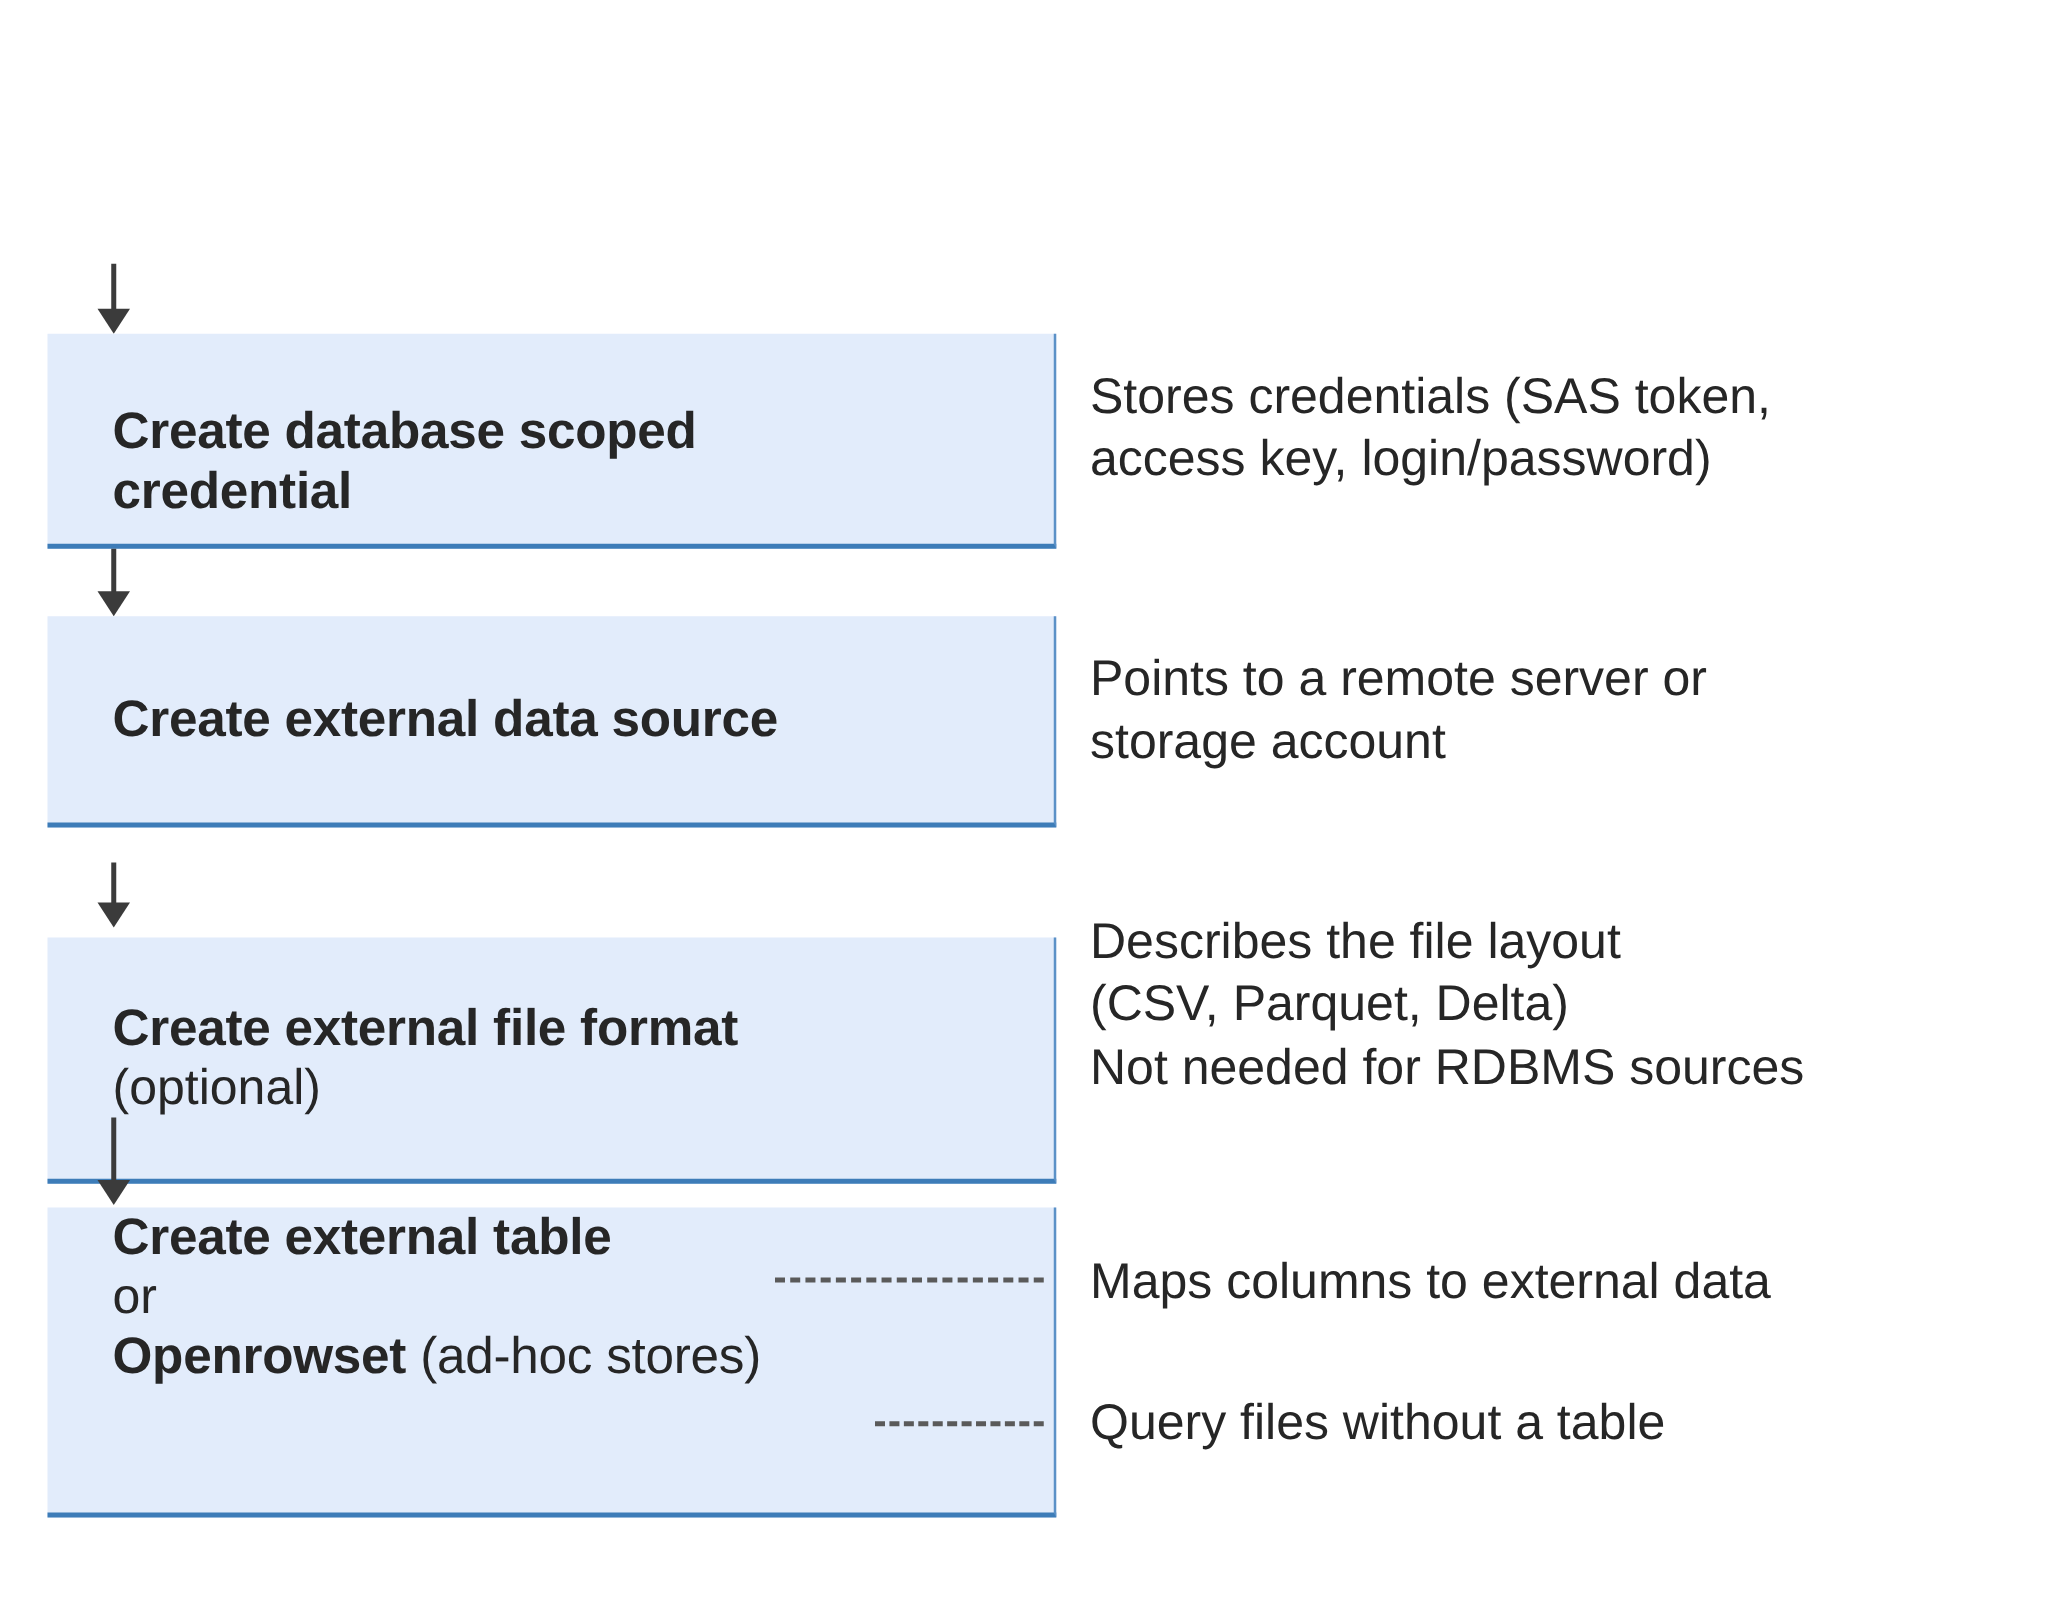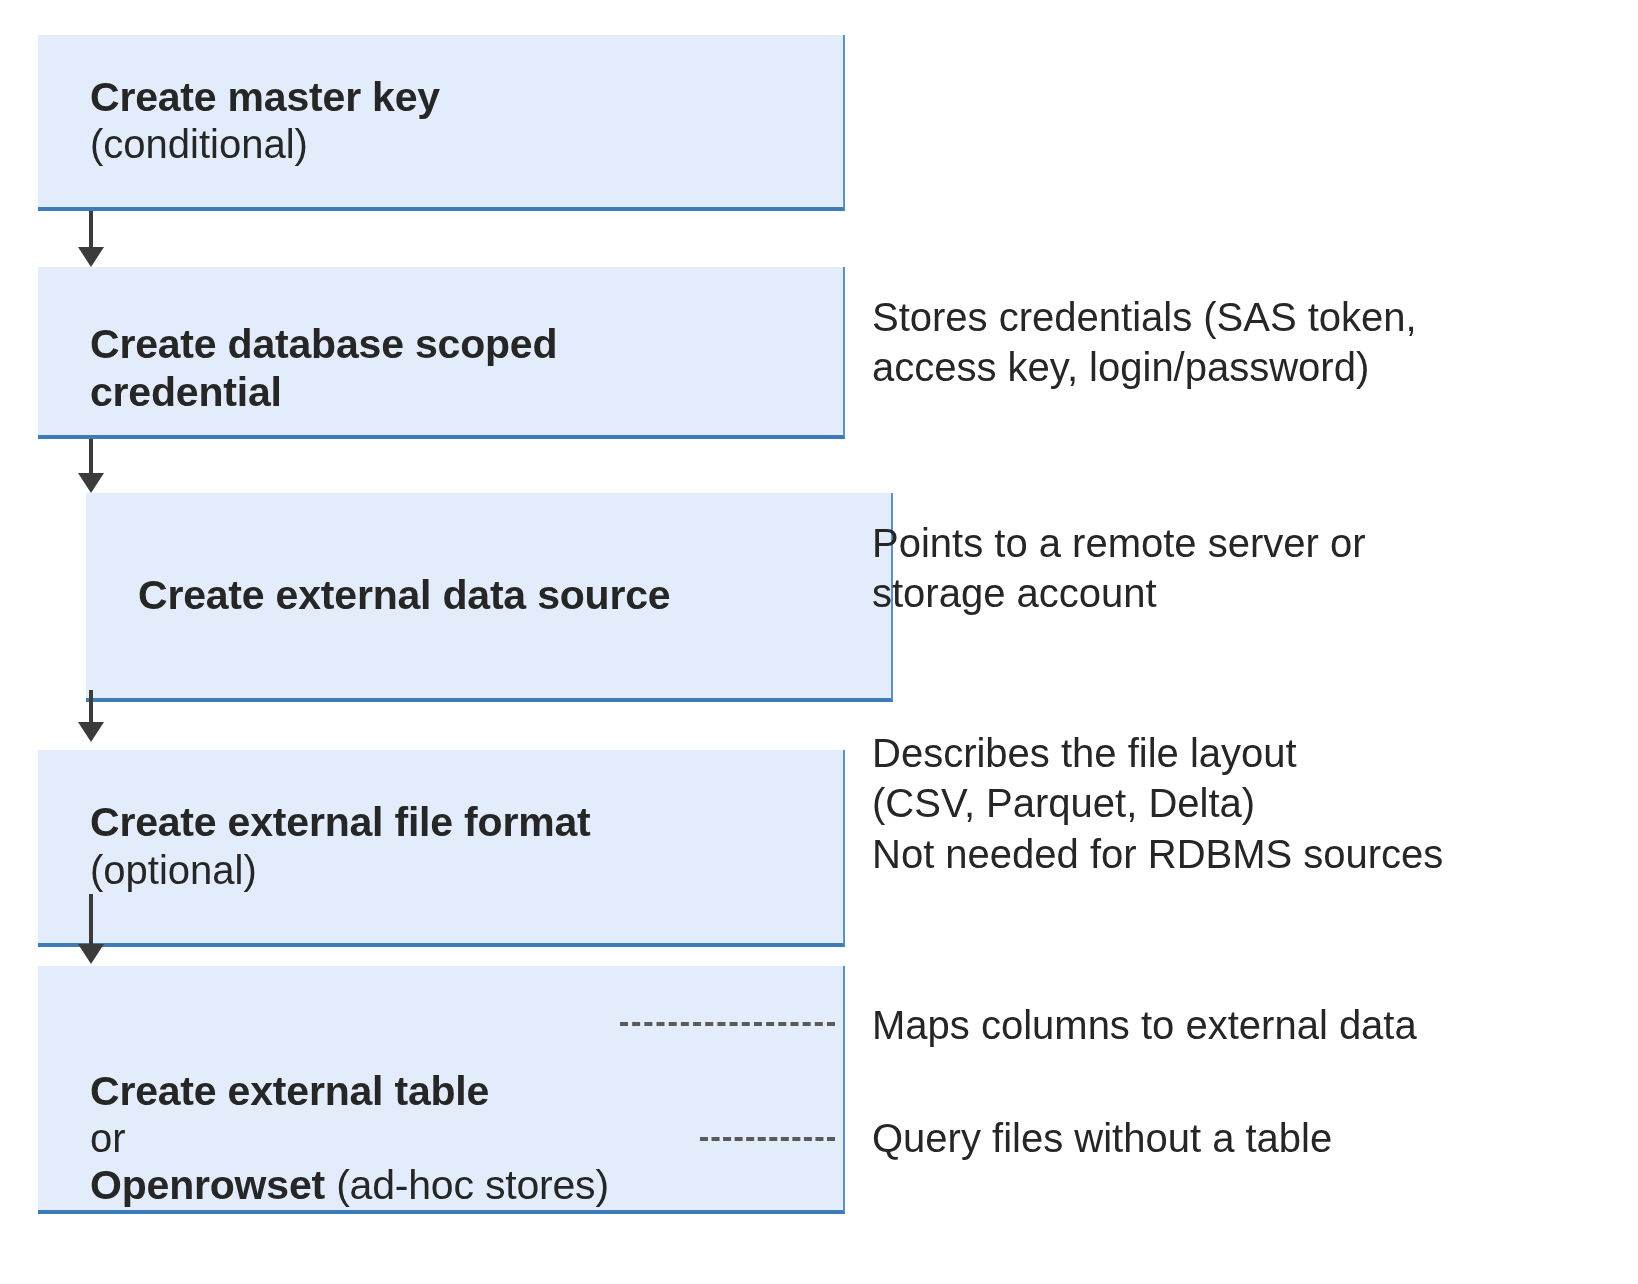--- a/index.html
+++ b/index.html
@@ -47,23 +47,23 @@
     line-height: 1.18;
     color: #262626;
   }
   .inline-normal {
     font-weight: normal;
   }
 
   
   #box-master-key      { top: 35px;   height: 176px; }
   #box-scoped-cred     { top: 267px;  height: 172px; }
-  #box-data-source     { top: 493px;  height: 209px; margin-left: 48px; }
+  #box-data-source     { top: 493px;  height: 169px; }
   #box-file-format     { top: 750px;  height: 197px; }
-  #box-external-table  { top: 966px;  height: 248px; padding-left: 52px; justify-content: flex-end; }
+  #box-external-table  { top: 966px;  height: 248px; padding-left: 52px; justify-content: flex-start; }
 
   
   .note {
     position: absolute;
     left: 872px;
     font-size: 40px;
     line-height: 1.26;
     color: #262626;
     white-space: pre-line;
   }
@@ -120,24 +120,20 @@
     border-top: 4px dashed #5a5a5a;
   }
   #dash-external-table { left: 620px; width: 215px; top: 1022px; }
   #dash-openrowset     { left: 700px; width: 135px; top: 1137px; }
 </style>
 </head>
 <body>
 
 <div id="diagram">
 
-  <div class="step-box" id="box-master-key">
-    <div class="step-title">Create master key</div>
-    <div class="step-sub">(conditional)</div>
-  </div>
 
   <div class="arrow" id="arrow-1">
     <div class="shaft"></div>
     <div class="head"></div>
   </div>
 
   <div class="step-box" id="box-scoped-cred">
     <div class="step-title" id="title-scoped-cred" style="max-width: 560px; margin-top: 36px;">Create database scoped credential</div>
   </div>
   <div class="note" id="note-scoped-cred">Stores credentials (SAS token,

